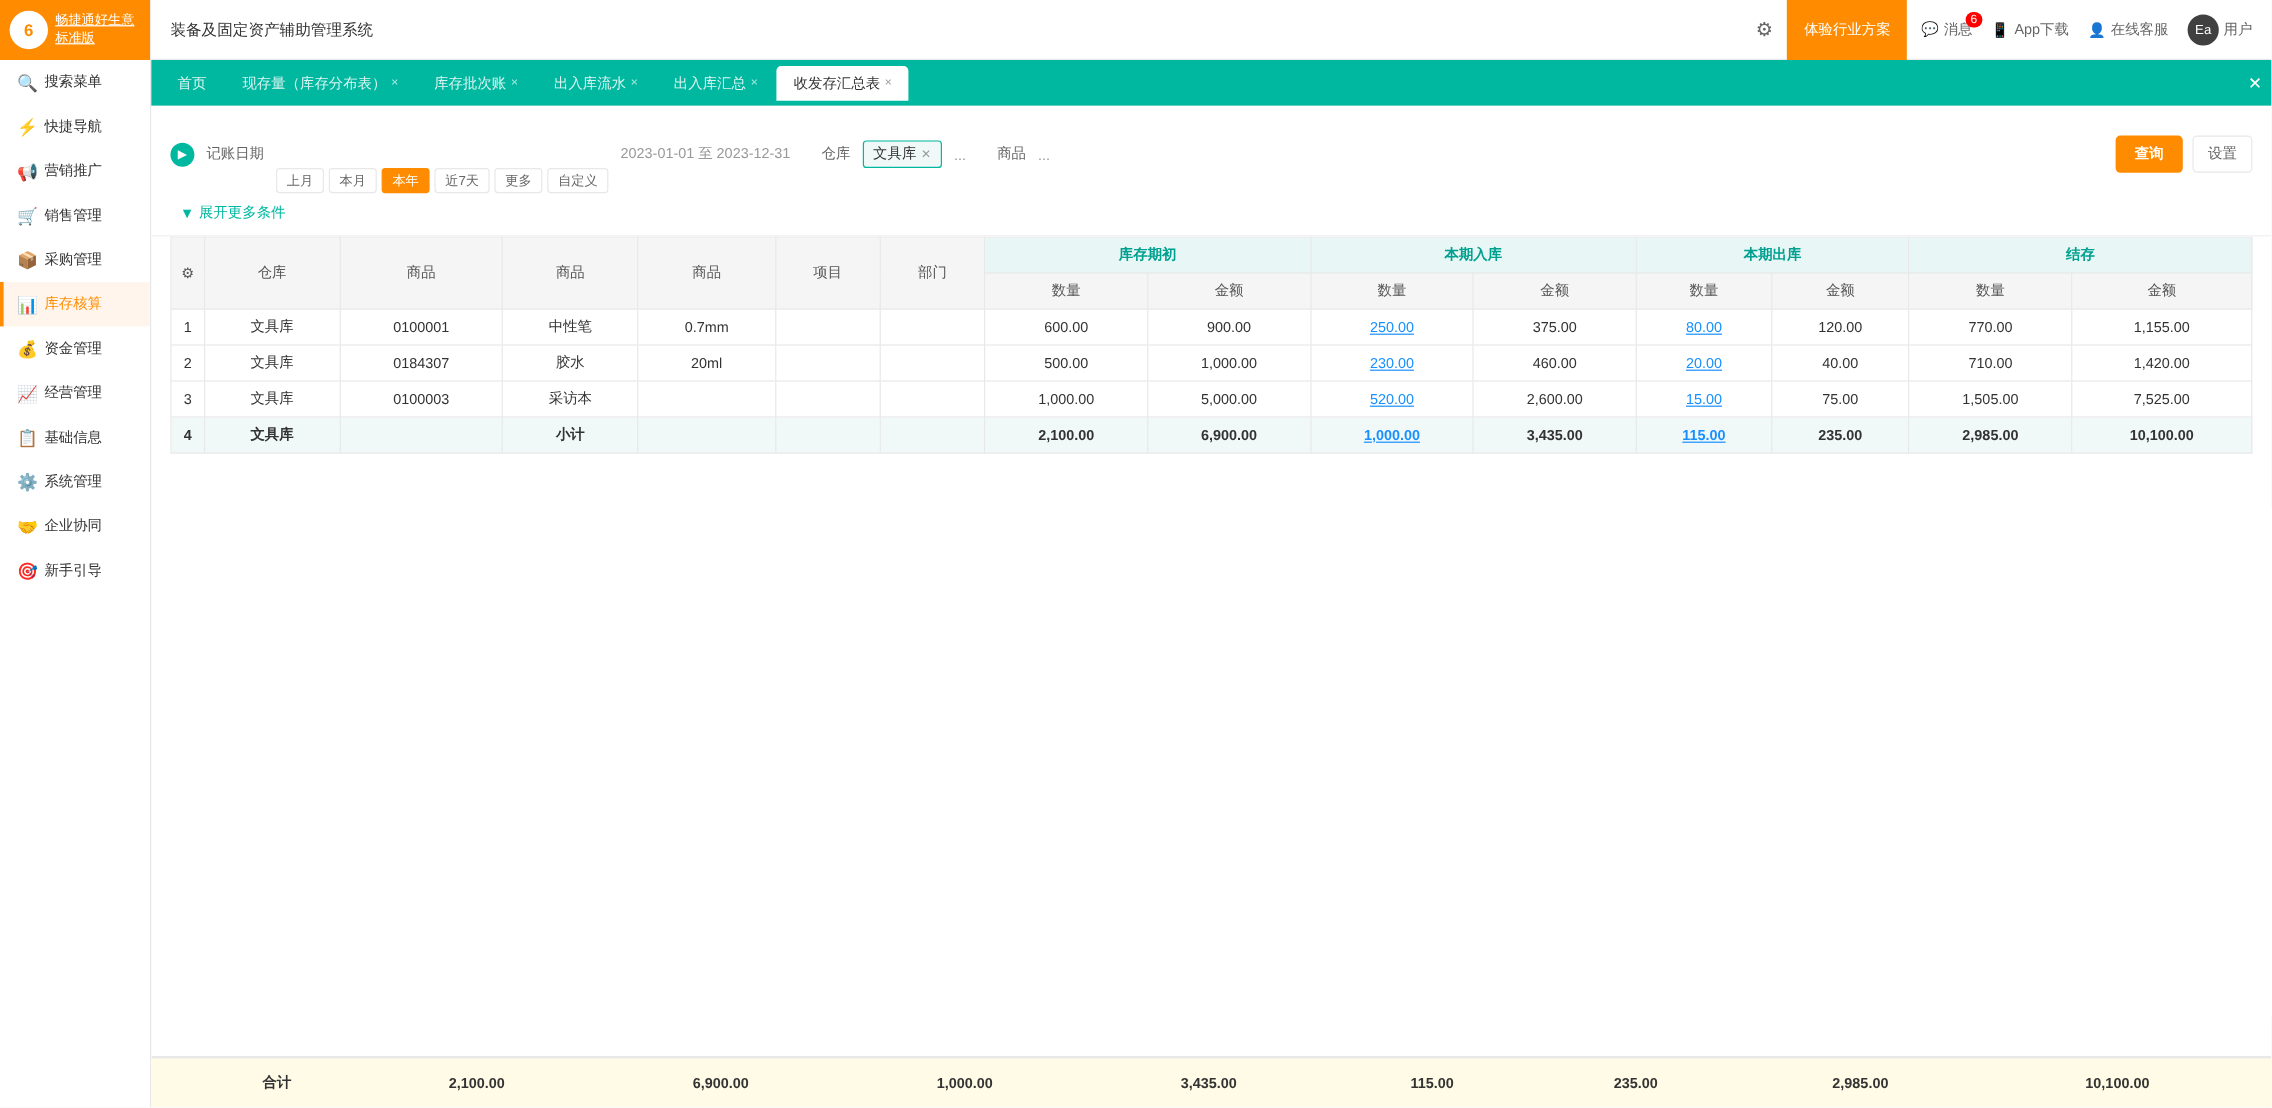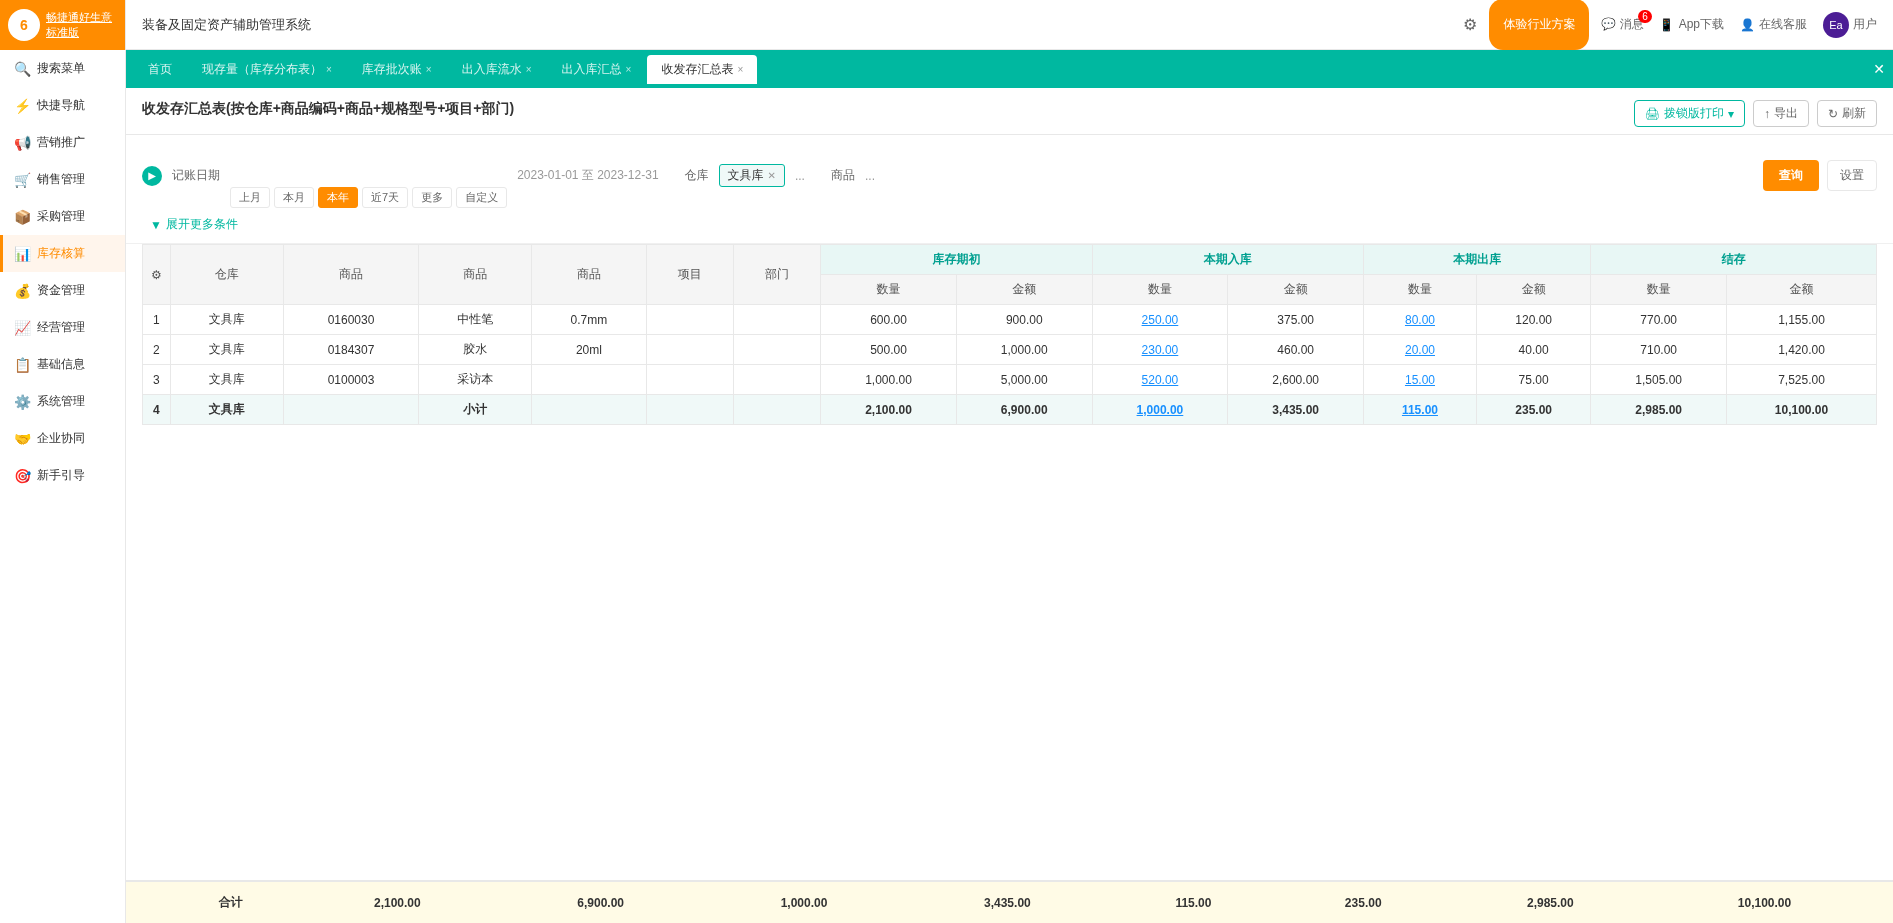--- a/index.html
+++ b/index.html
@@ -13,26 +13,26 @@
     .sidebar-nav { flex: 1; overflow-y: auto; }
     .sidebar-item { display: flex; align-items: center; gap: 6px; padding: 10px 12px; cursor: pointer; color: #333; font-size: 12px; border-left: 3px solid transparent; }
     .sidebar-item.active { background: #fff5ec; color: #ff8c00; border-left-color: #ff8c00; }
     .sidebar-item-icon { width: 16px; height: 16px; display: flex; align-items: center; justify-content: center; font-size: 14px; }
 
     
     .main { flex: 1; display: flex; flex-direction: column; overflow: hidden; }
 
     
     .topbar { height: 50px; background: #fff; border-bottom: 1px solid #e8e8e8; display: flex; align-items: center; padding: 0 16px; gap: 12px; }
-    .topbar-btn { background: #ff8c00; color: #fff; border: none; padding: 17px 14px; border-radius: 14px; cursor: pointer; font-size: 12px; }
+    .topbar-btn { background: #ff8c00; color: #fff; border: none; padding: 17px 14px; border-radius: 0; cursor: pointer; font-size: 12px; }
     .topbar-right { display: flex; align-items: center; gap: 16px; color: #666; font-size: 12px; }
     .topbar-badge { position: relative; }
     .topbar-badge-count { position: absolute; top: -6px; right: -8px; background: #f00; color: #fff; border-radius: 8px; padding: 1px 4px; font-size: 10px; }
     .topbar-user { display: flex; align-items: center; gap: 4px; }
-    .topbar-avatar { width: 26px; height: 26px; background: #4c1d95; border-radius: 50%; display: flex; align-items: center; justify-content: center; font-size: 11px; color: #fff; }
+    .topbar-avatar { width: 26px; height: 26px; background: #404040; border-radius: 50%; display: flex; align-items: center; justify-content: center; font-size: 11px; color: #fff; }
 
     
     .tabbar { height: 38px; background: #00b8a0; display: flex; align-items: center; padding: 0 8px; gap: 2px; position: relative; }
     .tab { display: flex; align-items: center; gap: 4px; padding: 6px 14px; border-radius: 4px 4px 0 0; cursor: pointer; font-size: 12px; color: rgba(255,255,255,0.85); }
     .tab.active { background: #fff; color: #333; font-weight: 500; }
     .tab-close { font-size: 10px; color: rgba(255,255,255,0.7); cursor: pointer; }
     .tab.active .tab-close { color: #999; }
     .tab-close-main { position: absolute; right: 8px; color: #fff; cursor: pointer; font-size: 14px; }
 
     
@@ -186,38 +186,20 @@
       <div class="tab active">
         <span>收发存汇总表</span>
         <span class="tab-close">×</span>
       </div>
       <span class="tab-close-main">✕</span>
   </div>
 
   <div class="content">
     <div class="page-container">
 
-      <div class="page-header" style="position:relative;">
-        <div class="page-title">收发存汇总表(按仓库+商品编码+商品+规格型号+项目+部门)</div>
-        <div style="position:absolute;right:16px;top:12px;display:flex;gap:8px;align-items:center;">
-          <button class="btn-print">
-            <span>🖨</span>
-            <span>拨锁版打印</span>
-            <span>▾</span>
-          </button>
-          <button class="btn-export">
-            <span>↑</span>
-            <span>导出</span>
-          </button>
-          <button class="btn-refresh">
-            <span>↻</span>
-            <span>刷新</span>
-          </button>
-        </div>
-      </div>
 
       <div style="padding:8px 16px;background:#fff;border-bottom:1px solid #f0f0f0;">
         <div style="display:flex;align-items:center;gap:10px;flex-wrap:wrap;">
           <div class="filter-arrow">▶</div>
           <span class="filter-label">记账日期</span>
           <div class="filter-dates">
             <button class="date-btn">上月</button>
             <button class="date-btn">本月</button>
             <button class="date-btn active">本年</button>
             <button class="date-btn">近7天</button>
@@ -270,21 +252,21 @@
               <th>数量</th>
               <th>金额</th>
               <th>数量</th>
               <th>金额</th>
             </tr>
           </thead>
           <tbody id="table-body">
               <tr>
     <td style="">1</td>
     <td style="">文具库</td>
-    <td style="">0160030</td>
+    <td style="">0100001</td>
     <td>中性笔</td>
     <td style="">0.7mm</td>
     <td></td>
     <td></td>
     <td style="">600.00</td>
     <td style="">900.00</td>
     <td><span class="num-link">250.00</span></td>
     <td style="">375.00</td>
     <td><span class="num-link">80.00</span></td>
     <td style="">120.00</td>

